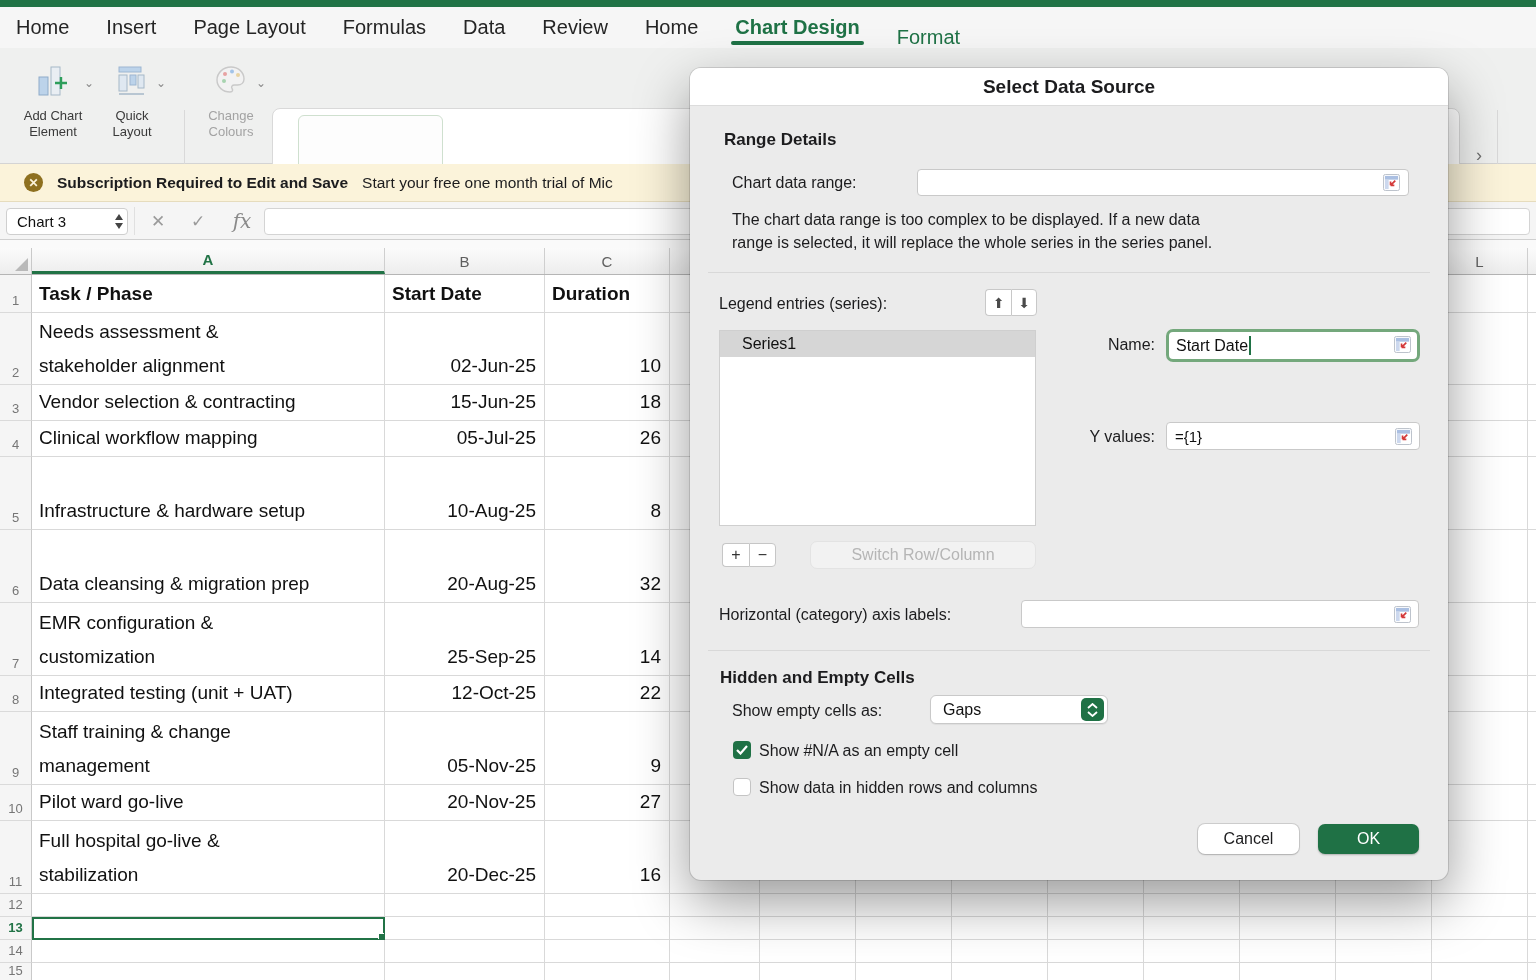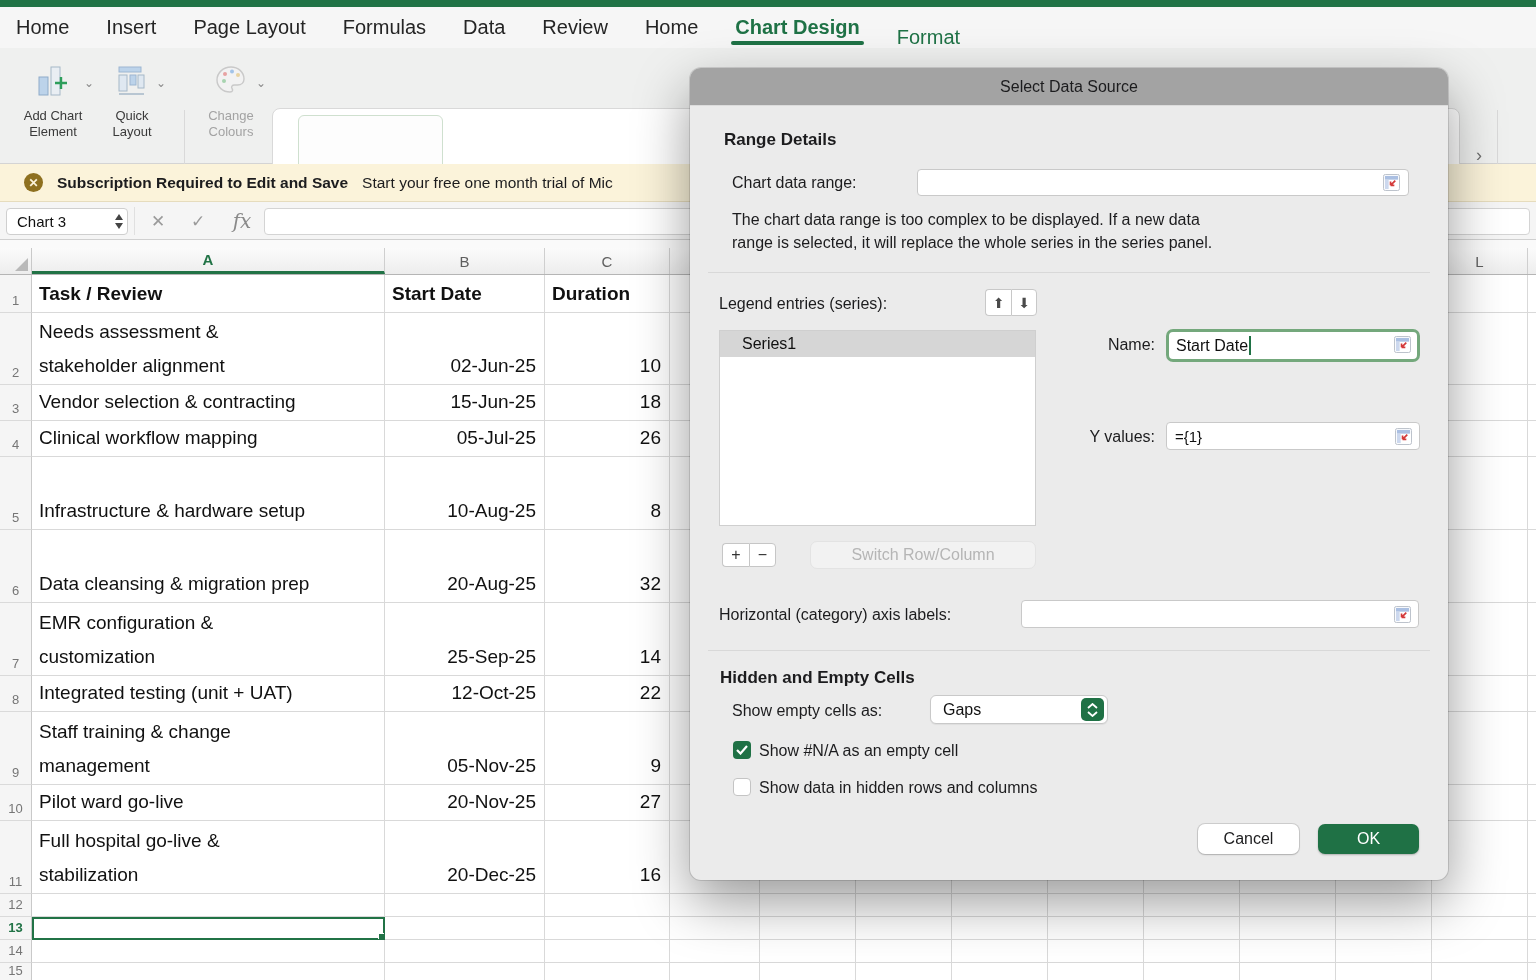--- a/index.html
+++ b/index.html
@@ -57,21 +57,21 @@
   .rowhdr.sel { color:#217346; font-weight:700; }
   .cell { flex:0 0 auto; border-right:1px solid #d9d9d9; border-bottom:1px solid #d9d9d9; font-size:19px; color:#111; display:flex; align-items:flex-end; overflow:hidden; position:relative; }
   .cell .txt { line-height:34px; padding:0 6px 1px 7px; white-space:pre-line; }
   .cell.num .txt, .cell.date .txt { margin-left:auto; white-space:nowrap; padding-right:8px; }
   .cell.bold { font-weight:700; }
   .cell.selcell { outline:2px solid #217346; outline-offset:-2px; z-index:3; }
   .handle { position:absolute; right:-1px; bottom:-1px; width:7px; height:7px; background:#217346; border:1px solid #fff; z-index:4; }
 
   
   .dialog { position:absolute; left:690px; top:68px; width:758px; height:812px; background:#ebebeb; border-radius:11px; box-shadow:0 22px 55px rgba(0,0,0,.4), 0 0 0 1px rgba(0,0,0,.12); z-index:10; }
-  .dlg-title { height:38px; background:#a3a3a3; border-bottom:1px solid #dcdcdc; border-radius:11px 11px 0 0; display:flex; align-items:center; justify-content:center; font-size:16px; font-weight:400; color:#1c1c1e; }
+  .dlg-title { height:38px; background:#ffffff; border-bottom:1px solid #dcdcdc; border-radius:11px 11px 0 0; display:flex; align-items:center; justify-content:center; font-size:19px; font-weight:700; color:#1c1c1e; }
   .dlg-h2 { position:absolute; font-size:17px; font-weight:700; color:#1c1c1e; }
   .dlg-label { position:absolute; font-size:16px; color:#1c1c1e; }
   .dlg-input { position:absolute; background:#fff; border:1px solid #c9c9c9; border-radius:4px; font-size:15px; font-family:"Liberation Sans", sans-serif; padding:0 26px 0 8px; color:#111; }
   .rangeic { position:absolute; width:17px; height:17px; }
   .dlg-note { position:absolute; font-size:16px; line-height:23px; color:#1c1c1e; white-space:pre-line; }
   .dlg-div { position:absolute; left:18px; right:18px; height:1px; background:#d8d8d8; }
   .updown { position:absolute; display:flex; }
   .udbtn { width:26px; height:27px; background:#fff; border:1px solid #c8c8c8; display:flex; align-items:center; justify-content:center; font-size:14px; color:#4a4a4a; }
   .udbtn:first-child { border-radius:4px 0 0 4px; border-right:none; }
   .udbtn:last-child { border-radius:0 4px 4px 0; }
@@ -111,21 +111,21 @@
       <div class="colhdr" style="width: 96px;">I</div>
       <div class="colhdr" style="width: 96px;">J</div>
       <div class="colhdr" style="width: 96px;">K</div>
       <div class="colhdr" style="width: 96px;">L</div>
       <div class="colhdr" style="width: 96px;">M</div>
     </div>
   <div>
       <div class="srow" style="height: 38px;">
         <div class="rowhdr">1</div>
         <div class="cell bold" style="width: 353px;">
-          <span class="txt">Task / Review</span>
+          <span class="txt">Task / Phase</span>
         </div>
         <div class="cell bold" style="width: 160px;">
           <span class="txt">Start Date</span>
         </div>
         <div class="cell bold" style="width: 125px;">
           <span class="txt">Duration</span>
         </div>
         <div class="cell" style="width: 90px;"></div>
         <div class="cell" style="width: 96px;"></div>
         <div class="cell" style="width: 96px;"></div>

